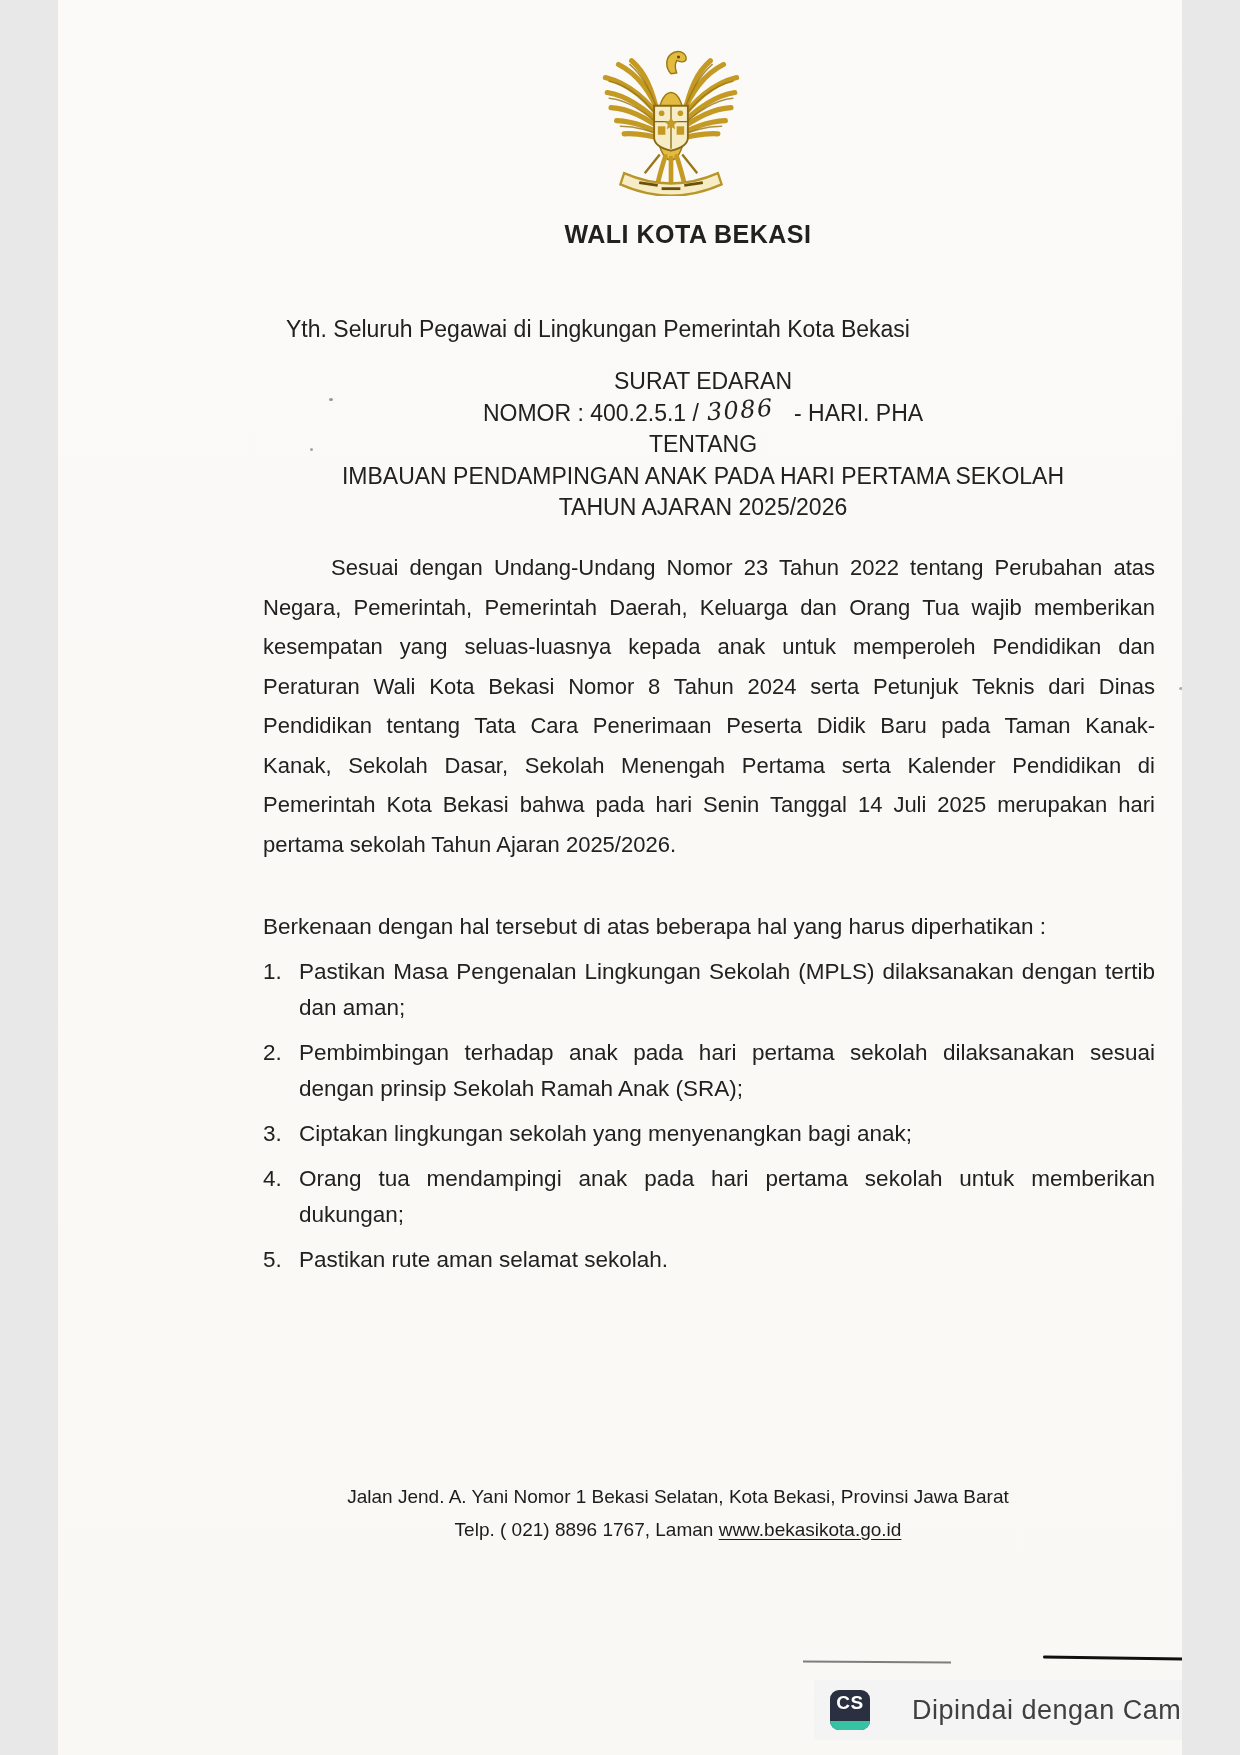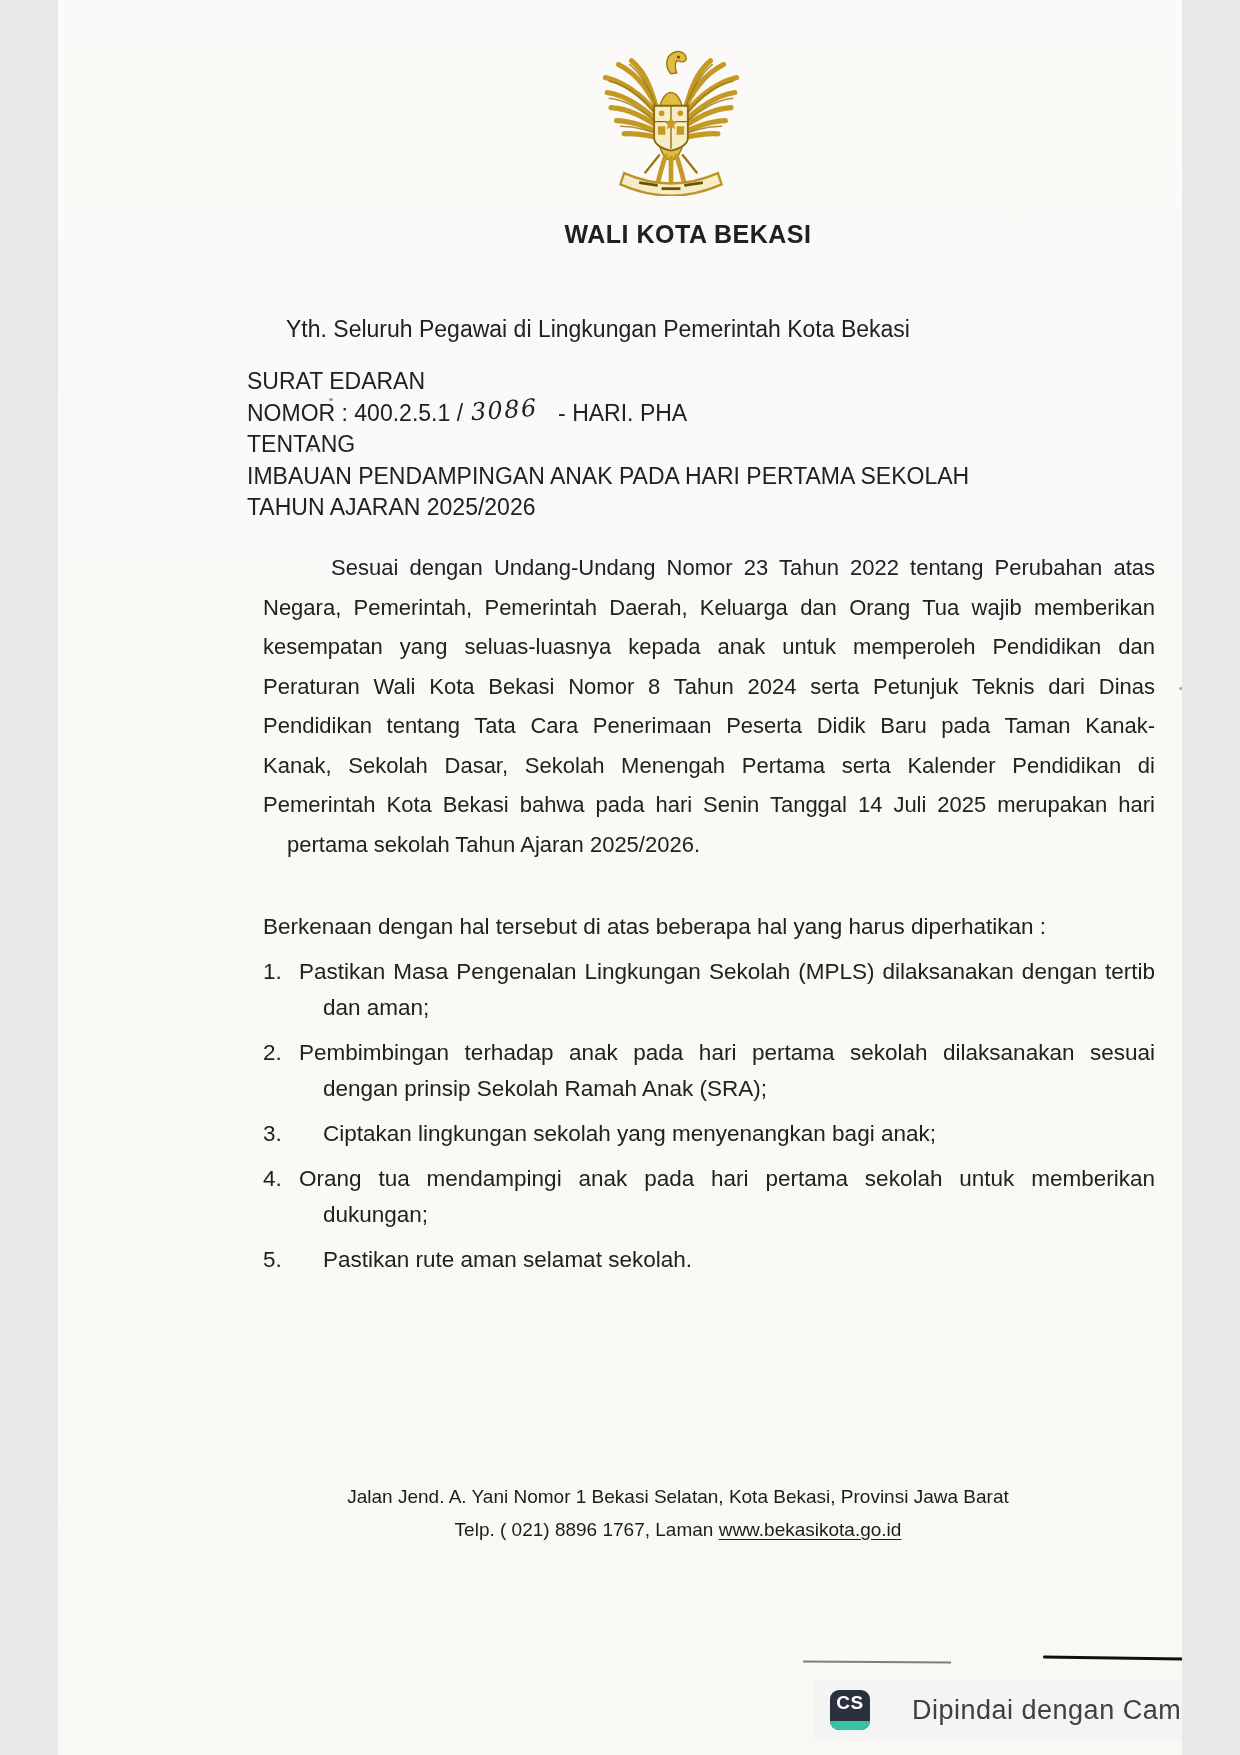--- a/index.html
+++ b/index.html
@@ -16,36 +16,36 @@
   
   .emblem{left:538px;top:36px;width:150px;height:160px;}
   
   .title{
     left:10px;top:220px;width:1240px;
     text-align:center;font-weight:bold;font-size:25px;letter-spacing:.5px;
   }
   .recipient{left:228px;top:316px;font-size:23px;}
   
   .heading{
-    left:189px;top:366px;width:892px;
-    font-size:23px;line-height:31.5px;
+    left:199px;top:366px;width:892px;
+    text-align:center;font-size:23px;line-height:31.5px;
   }
   .heading .hline{white-space:nowrap;}
   .handwritten{
     display:inline-block;
     font-family:"DejaVu Serif", serif;
     font-style:italic;font-size:24px;
     transform:rotate(-4deg) translateY(-3px);
     margin:0 16px 0 8px;letter-spacing:1.5px;
   }
   .nomor-suffix{margin-left:4px;}
   
   .para1{left:205px;top:548px;width:892px;font-size:22px;line-height:39.5px;}
   .line{text-align:justify;text-align-last:justify;}
-  .line.last{text-align-last:left;margin-left:24px;}
+  .line.last{text-align-last:left;}
   .para1 .line:first-child{text-indent:68px;}
   .para2{left:205px;top:908px;width:892px;font-size:22.5px;line-height:38px;}
   .list{left:205px;top:954px;width:892px;font-size:22.5px;line-height:36px;}
   .list-item{display:flex;margin-bottom:9px;}
   .list-item .num{flex:0 0 36px;width:36px;}
   .list-item .item-text{flex:1;}
   
   .footer{
     left:150px;top:1432px;width:940px;
     text-align:center;font-size:19px;line-height:33px;color:#1c1c1c;margin-top:48px;

